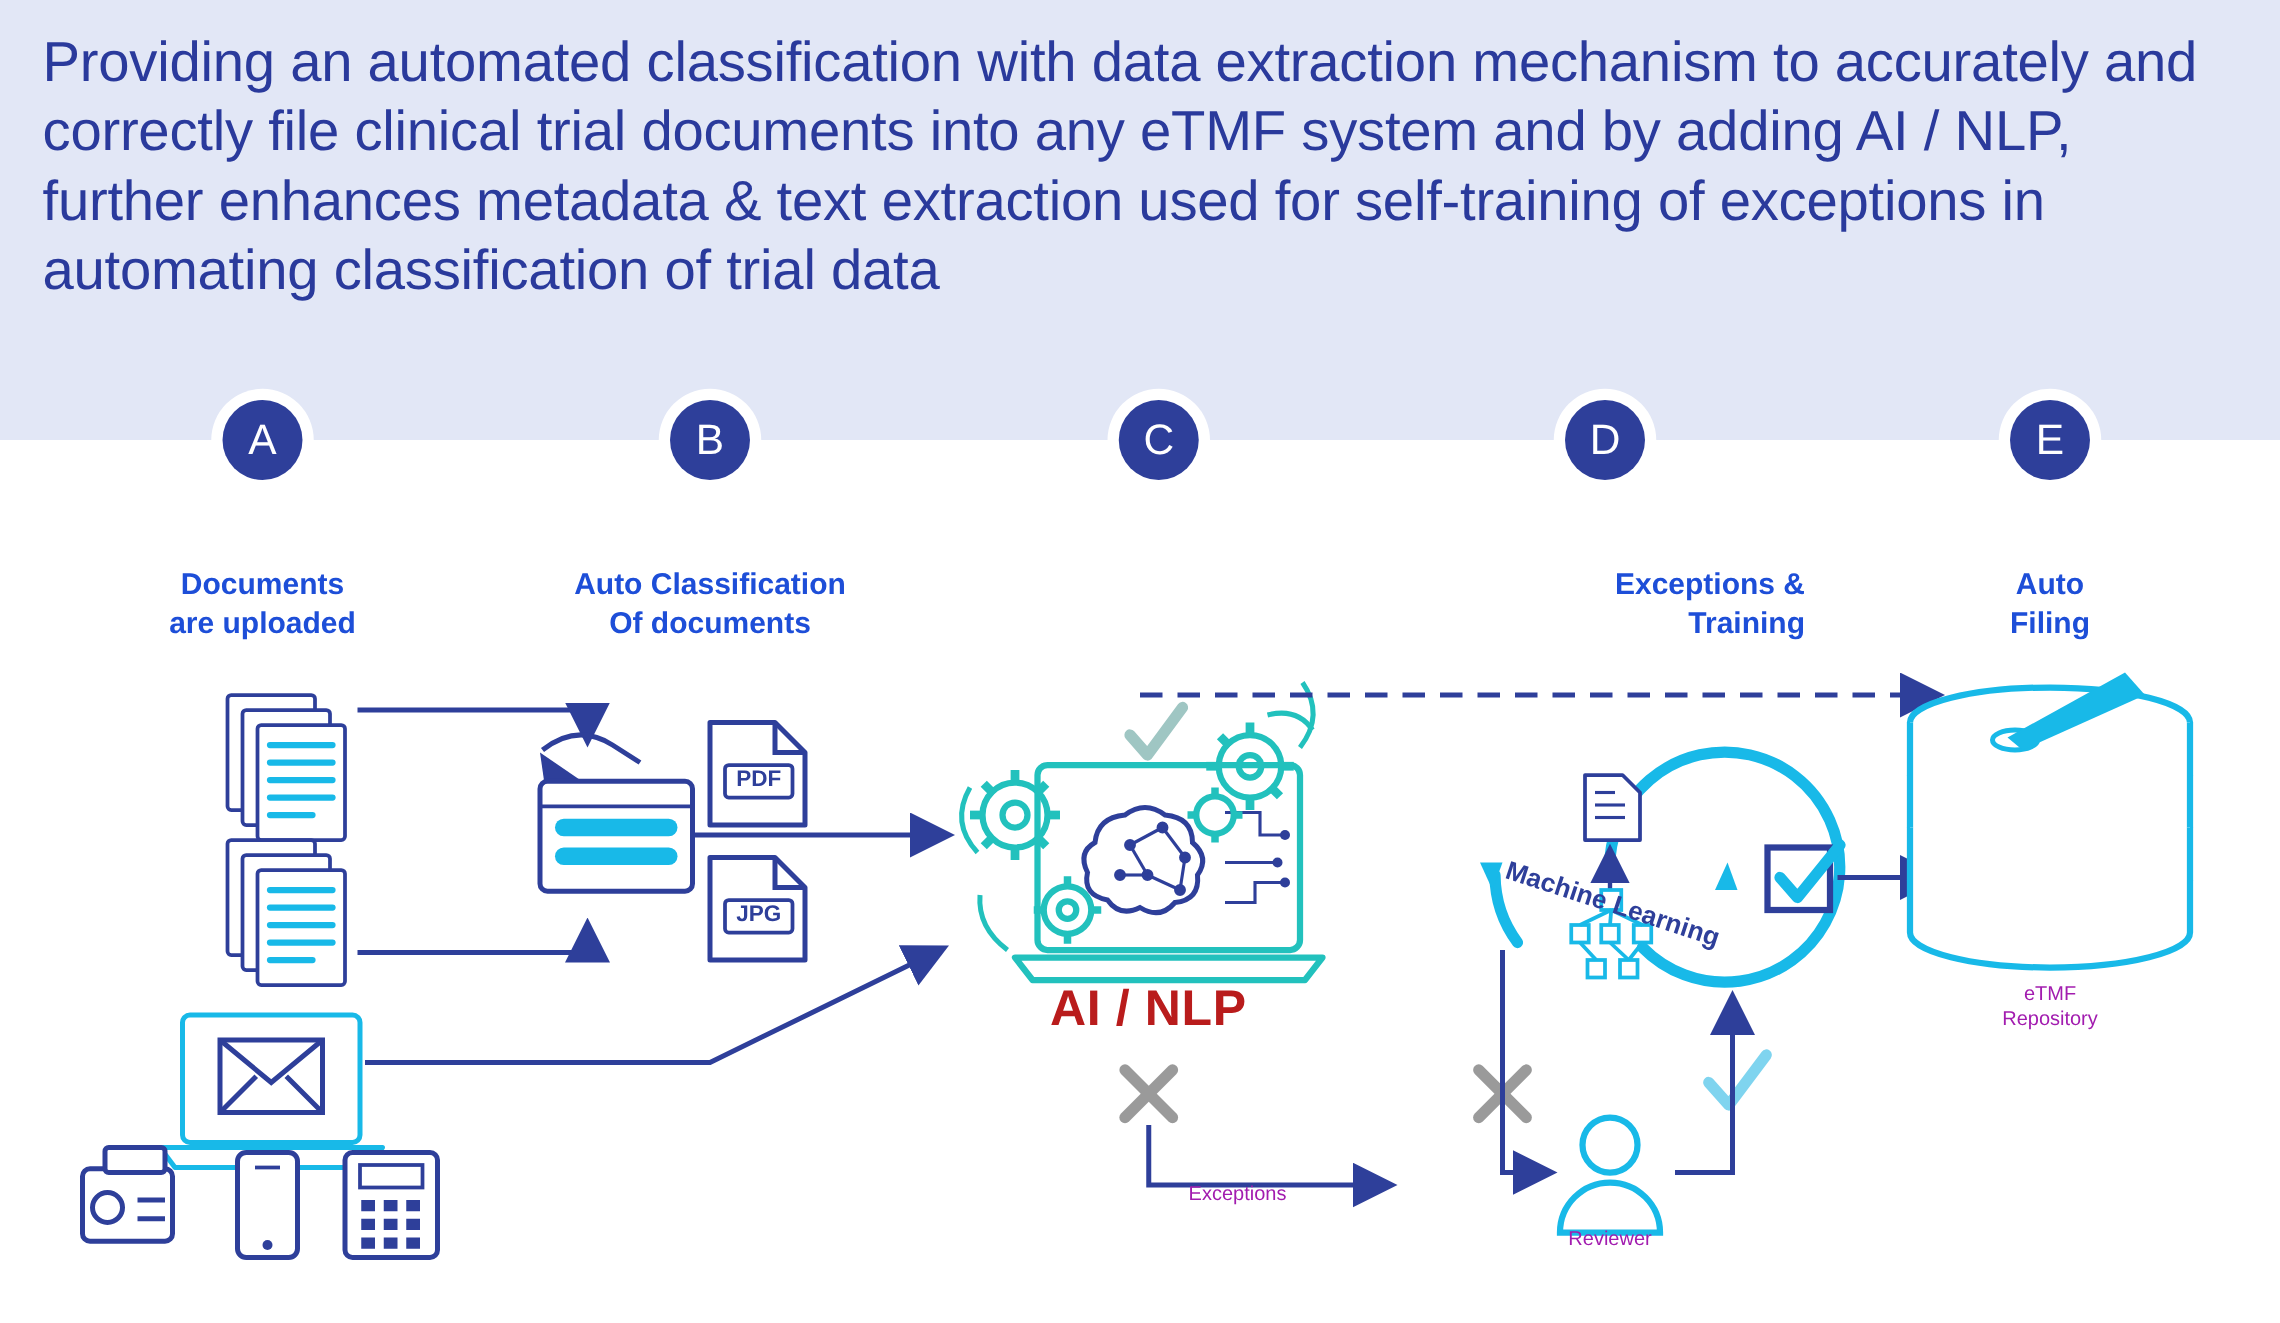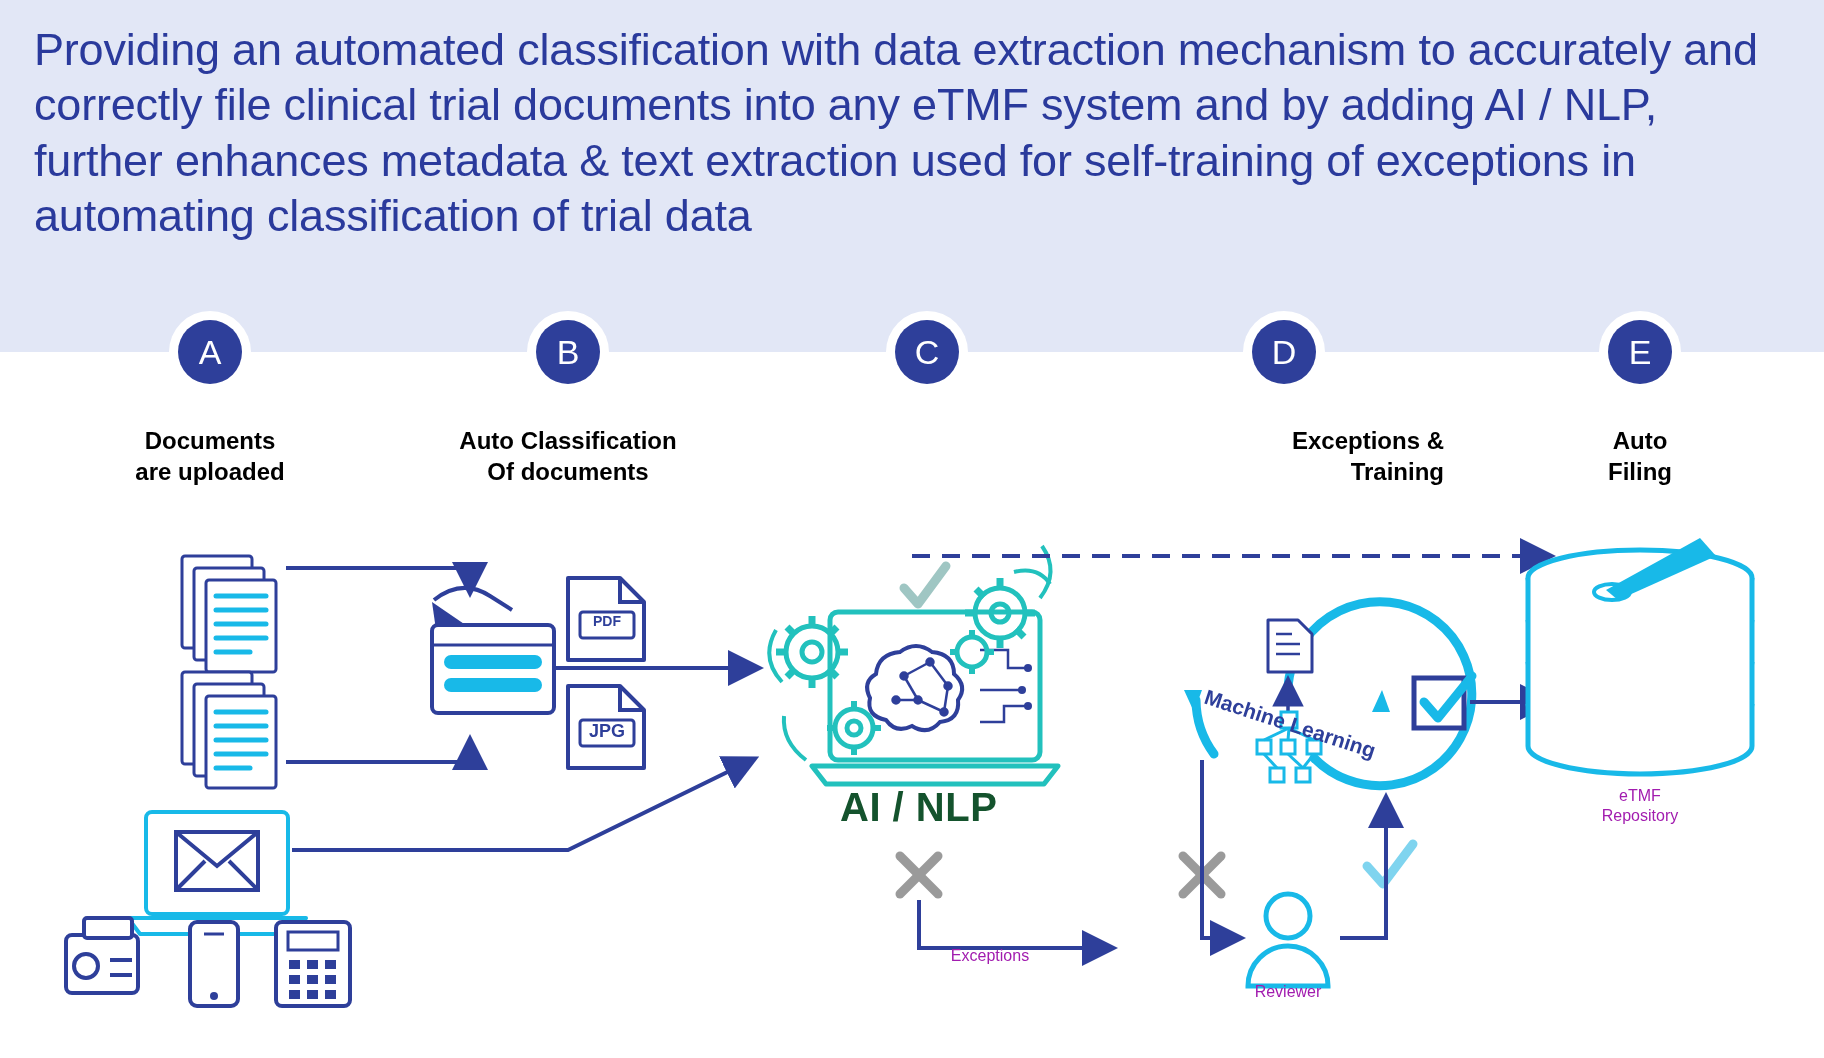--- a/index.html
+++ b/index.html
@@ -56,44 +56,45 @@
     display: flex;
     align-items: center;
     justify-content: center;
     box-shadow: 0 0 0 9px #ffffff;
   }
   .step-label {
     position: absolute;
     text-align: center;
     font-size: 24px;
     font-weight: bold;
-    color: #000000;
+    color: #1d4ed8;
     line-height: 1.3;
     white-space: pre-line;
+    margin-top: 27px;
   }
   .svg-layer {
     position: absolute;
     left: 0;
     top: 0;
     width: 1824px;
     height: 1058px;
     pointer-events: none;
   }
   .cap {
     position: absolute;
     font-size: 16px;
     color: #a21caf;
     text-align: center;
     line-height: 1.25;
   }
   .ai-label {
     position: absolute;
     font-size: 40px;
     font-weight: bold;
-    color: #14532d;
+    color: #b91c1c;
     letter-spacing: 0.5px;
   }
 </style>
 </head>
 <body>
 
 <div id="root">
 
   <div class="banner">
     <div class="banner-text">Providing an automated classification with data extraction mechanism to accurately and correctly file clinical trial documents into any eTMF system and by adding AI / NLP, further enhances metadata &amp; text extraction used for self-training of exceptions in automating classification of trial data</div>
@@ -383,21 +384,21 @@
       <path d="M1528 620 v42 a112 28 0 0 0 224 0 v-42"></path>
       <path d="M1528 662 v42 a112 28 0 0 0 224 0 v-42"></path>
       <path d="M1528 704 v42 a112 28 0 0 0 224 0 v-42"></path>
     </g>
     <g>
       <ellipse cx="1612" cy="592" rx="18" ry="8" fill="none" stroke="#18b9e8" stroke-width="4"></ellipse>
       <path d="M1606 590 L1700 538 L1716 556 L1618 600 Z" fill="#18b9e8"></path>
     </g>
   </svg>
 
-  <div style="position:absolute; left:578px; top:613px; width:58px; text-align:center; font-size:14px; font-weight:bold; color:#2e3f9a;">PDF</div>
+  <div style="position:absolute; left:578px; top:613px; width:58px; text-align:center; font-size:18px; font-weight:bold; color:#2e3f9a;">PDF</div>
   <div style="position:absolute; left:578px; top:721px; width:58px; text-align:center; font-size:18px; font-weight:bold; color:#2e3f9a;">JPG</div>
 
   <div class="ai-label" style="left:840px; top:785px;">AI / NLP</div>
 
   <div class="cap" style="left:890px; top:946px; width:200px; text-align:center;">Exceptions</div>
 
   <div style="position:absolute; left:1195px; top:712px; width:190px; text-align:center; font-size:21px; font-weight:bold; color:#2e3f9a; transform:rotate(18deg);">Machine Learning</div>
 
   <div class="cap" style="left:1208px; top:982px; width:160px;">Reviewer</div>
 

